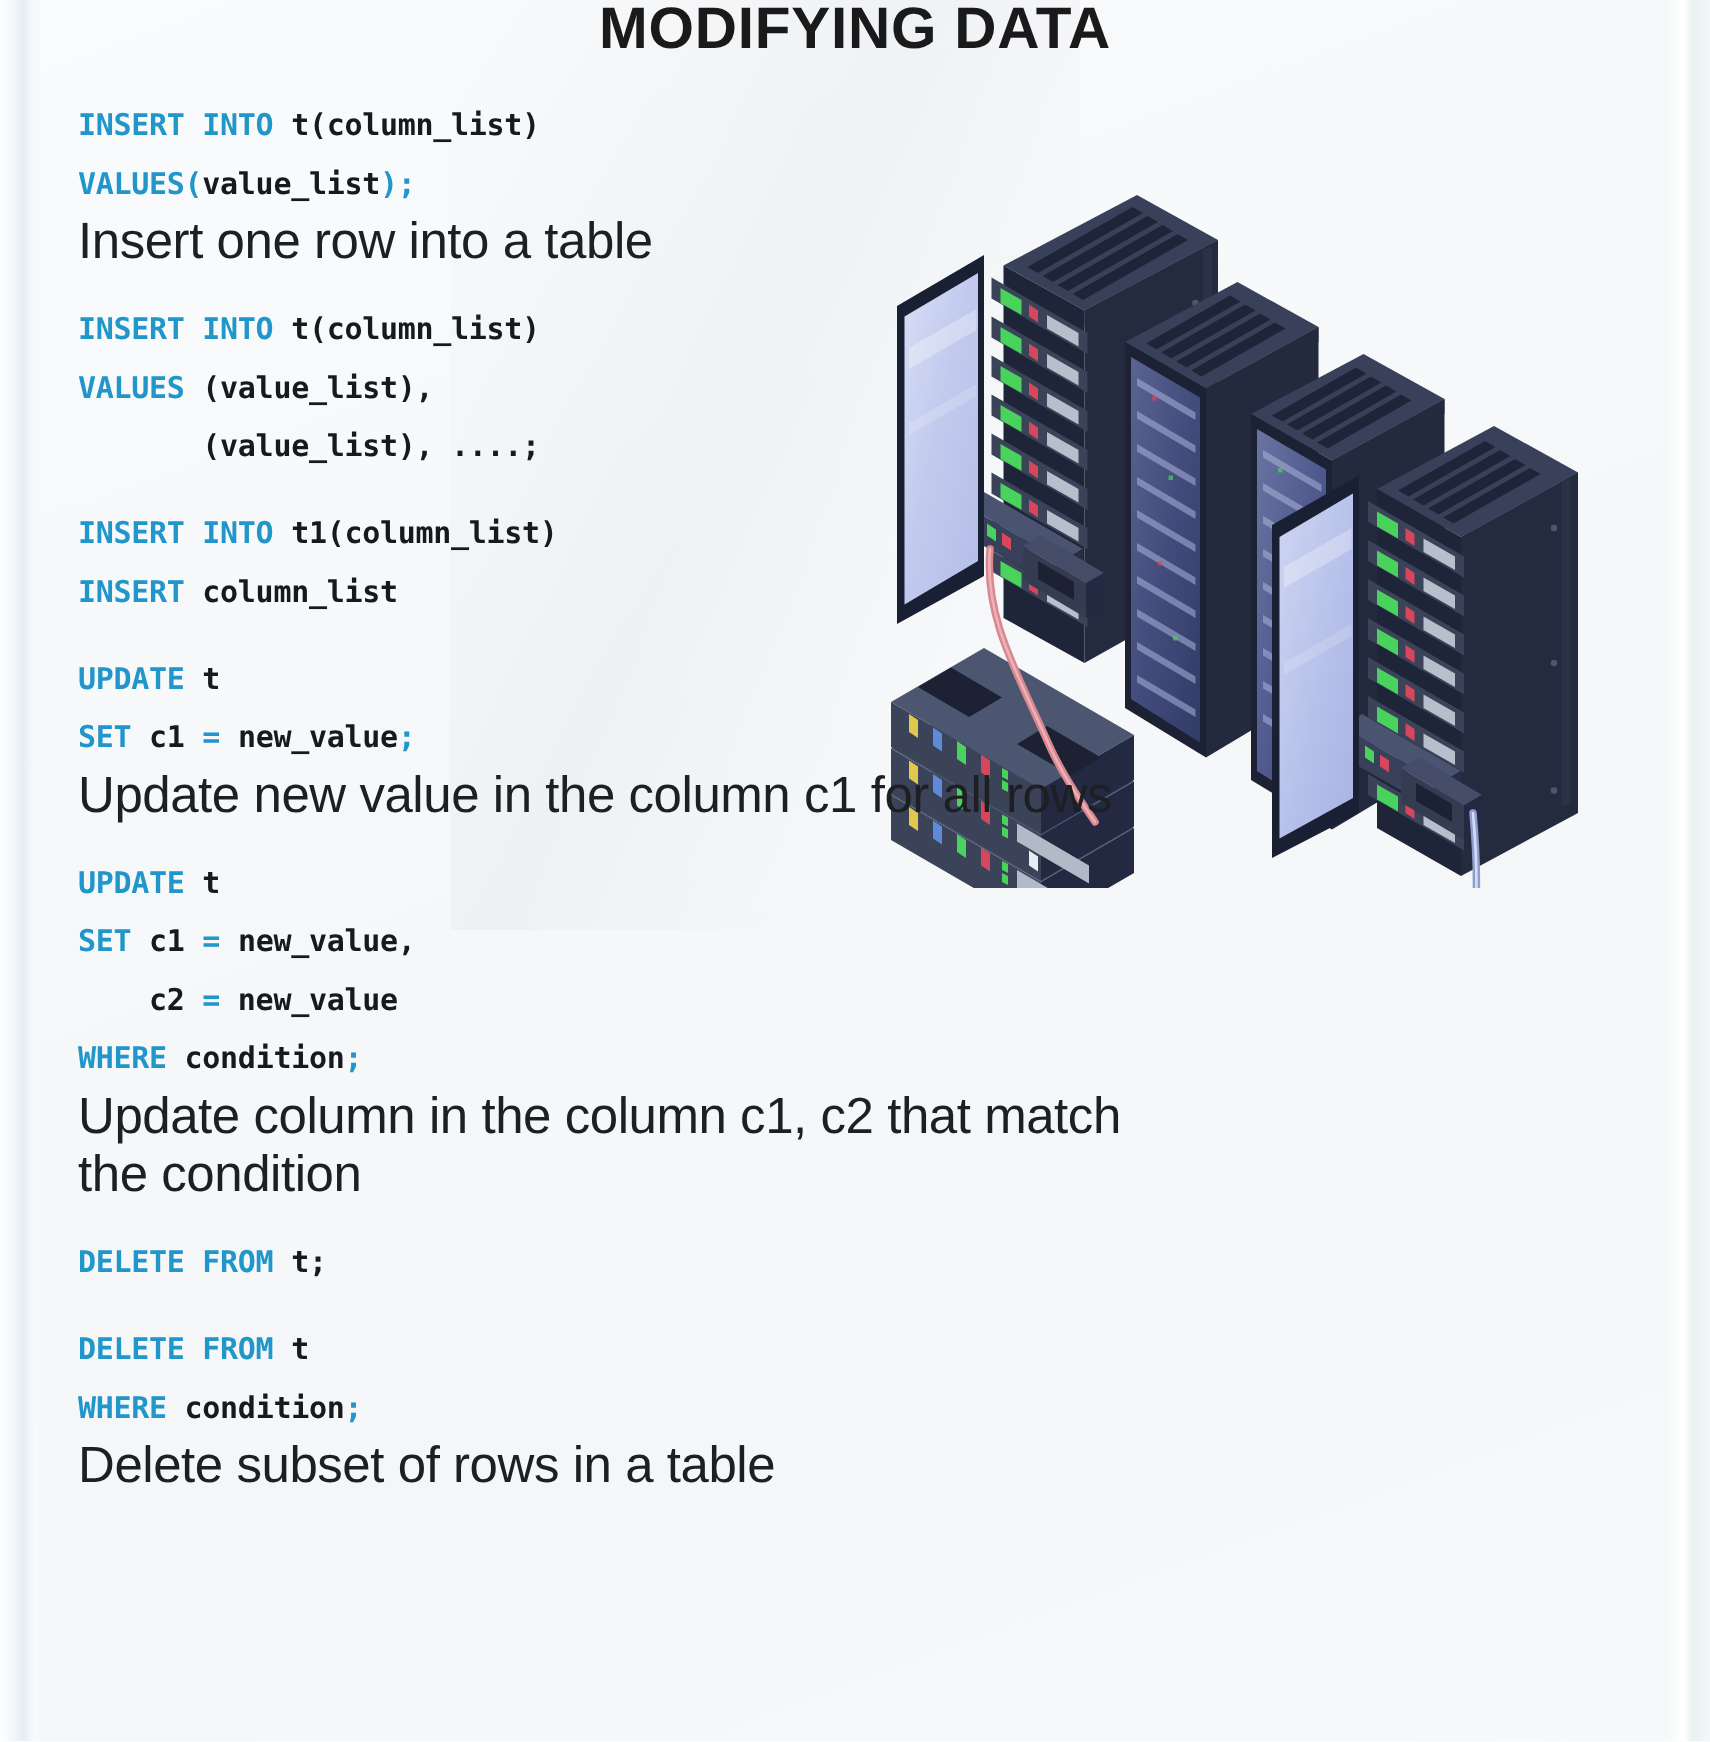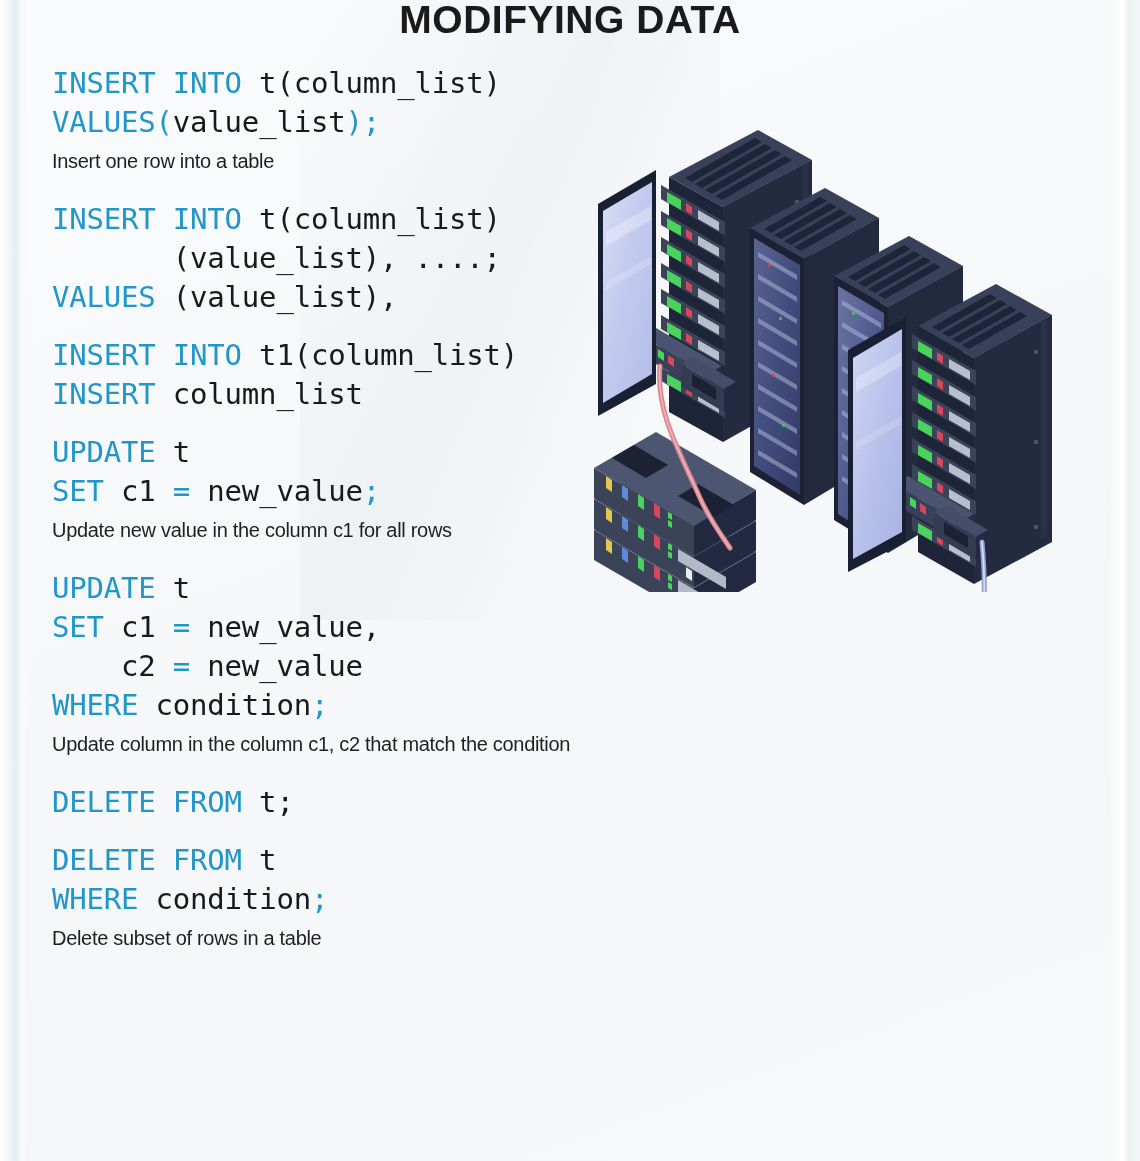--- a/index.html
+++ b/index.html
@@ -61,32 +61,32 @@
     position: absolute;
     left: 52px;
     top: 64px;
     width: 740px;
   }
 
   .block { margin-bottom: 19px; }
 
   .code-line {
     font-family: "DejaVu Sans Mono", "Liberation Mono", monospace;
-    font-size: 29px;
-    font-weight: 400;
+    font-size: 20px;
+    font-weight: 700;
     line-height: 39px;
     color: #17191c;
     white-space: pre;
     letter-spacing: -0.2px;
   }
   .kw   { color: #2196ca; }
   .punc { color: #2196ca; }
   .desc {
     font-family: "Liberation Sans", sans-serif;
-    font-size: 20px;
+    font-size: 34px;
     font-weight: 400;
     line-height: 39px;
     color: #1d1f22;
     letter-spacing: -0.3px;
   }
 
   
   .illus {
     position: absolute;
     left: 582px;
@@ -443,22 +443,22 @@
   <div class="code-col">
 
     <div class="block">
       <div class="code-line"><span class="kw">INSERT INTO</span><span> t(column_list)</span></div>
       <div class="code-line"><span class="kw">VALUES</span><span class="punc">(</span><span>value_list</span><span class="punc">);</span></div>
       <div class="desc">Insert one row into a table</div>
     </div>
 
     <div class="block">
       <div class="code-line"><span class="kw">INSERT INTO</span><span> t(column_list)</span></div>
+      <div class="code-line"><span class="kw">VALUES</span><span> (value_list),</span></div>
       <div class="code-line"><span>       (value_list), ....;</span></div>
-      <div class="code-line"><span class="kw">VALUES</span><span> (value_list),</span></div>
     </div>
 
     <div class="block">
       <div class="code-line"><span class="kw">INSERT INTO</span><span> t1(column_list)</span></div>
       <div class="code-line"><span class="kw">INSERT</span><span> column_list</span></div>
     </div>
 
     <div class="block">
       <div class="code-line"><span class="kw">UPDATE</span><span> t</span></div>
       <div class="code-line"><span class="kw">SET</span><span> c1 </span><span class="punc">=</span><span> new_value</span><span class="punc">;</span></div>

